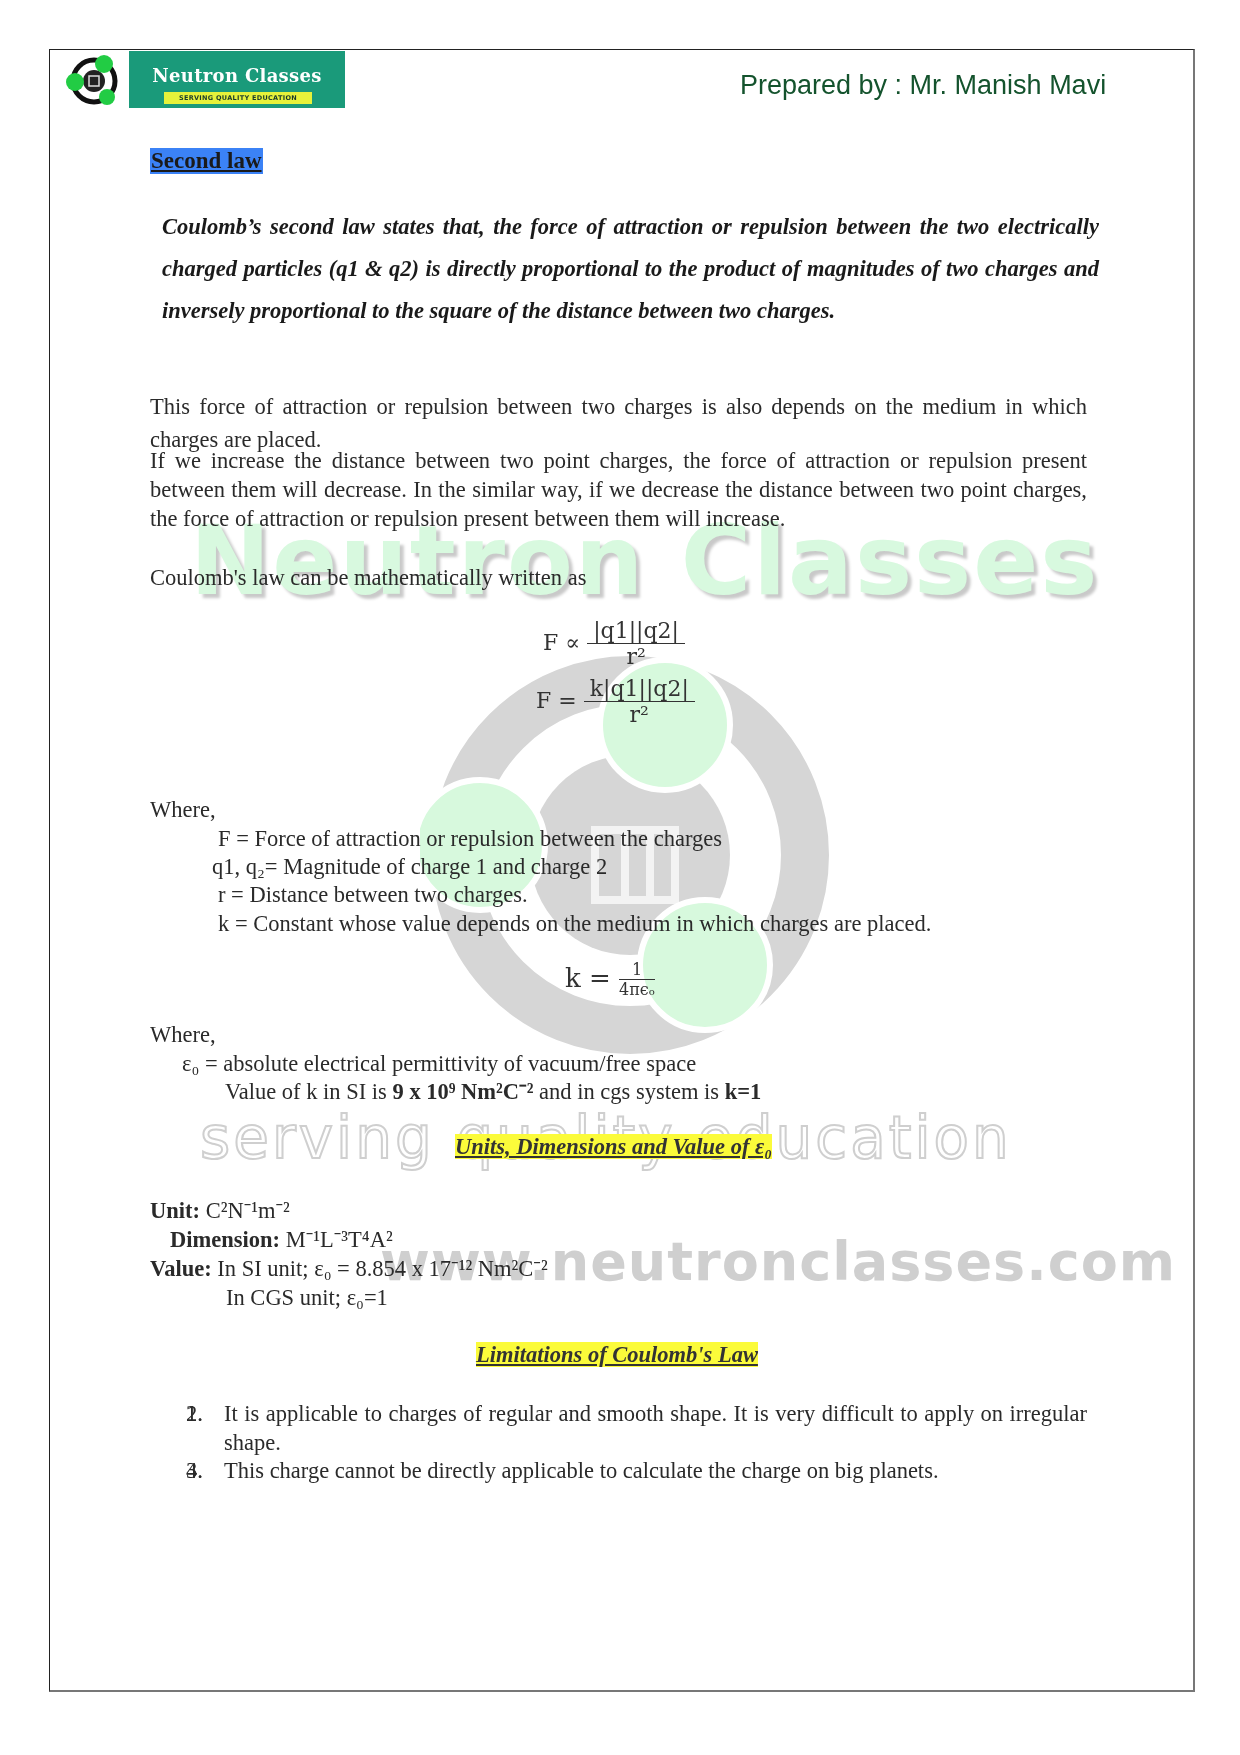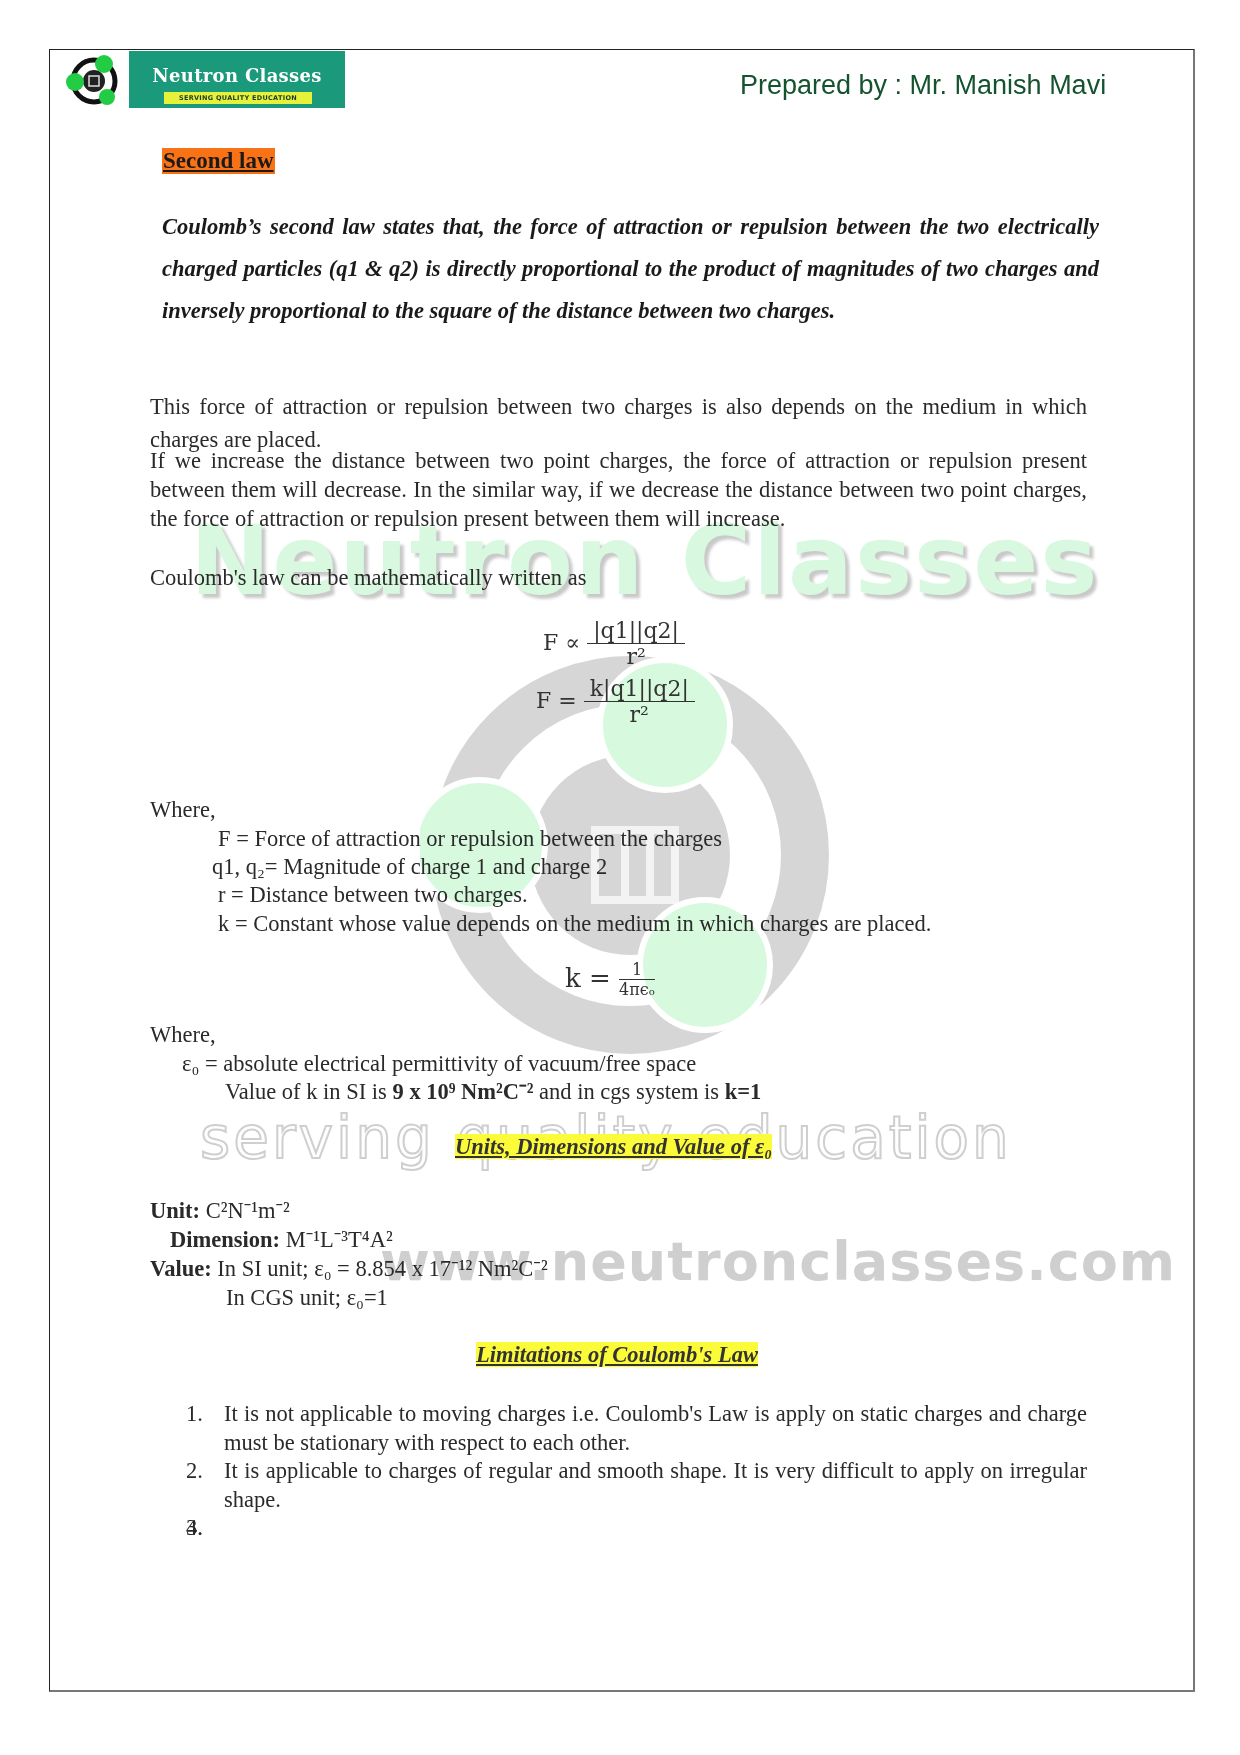--- a/index.html
+++ b/index.html
@@ -22,22 +22,22 @@
   .wm { position:absolute; pointer-events:none; }
   .wm-text1 { left:190px; top:505px; font-family:"DejaVu Sans", sans-serif; font-weight:bold; font-size:96px;
               color:#d8f9df; text-shadow:4px 4px 3px #c9c9c9; letter-spacing:2px; }
   .wm-text2 { left:200px; top:1104px; font-family:"DejaVu Sans", sans-serif; font-size:58px; color:#fff;
               -webkit-text-stroke:2px #cfcfcf; letter-spacing:3px; }
   .wm-text3 { left:380px; top:1230px; font-family:"DejaVu Sans", sans-serif; font-weight:bold; font-size:54px;
               color:#cfcfcf; letter-spacing:1px; }
   
   .content { position:absolute; left:150px; top:0; width:937px; }
   .abs { position:absolute; }
-  .section-green { top:148px; left:0; background:#f97316; font-weight:bold; text-decoration:underline;
-                   font-size:23px; padding:0 1px;margin-left:12px; }
+  .section-green { top:148px; left:0; background:#3b82f6; font-weight:bold; text-decoration:underline;
+                   font-size:23px; padding:0 1px; }
   .bold-italic { top:206px; left:0; width:937px; font-weight:bold; font-style:italic; font-size:22.5px;
                  line-height:42px; text-align:justify;margin-left:12px; }
   .para { left:0; width:937px; font-size:22.5px; line-height:29px; text-align:justify; color:#2a2a2a; }
   .eq { font-family:"DejaVu Serif", serif; color:#333; font-size:22px; }
   .frac { display:inline-block; vertical-align:middle; text-align:center; }
   .frac .num { display:block; padding:0 6px; border-bottom:1.5px solid #333; }
   .frac .den { display:block; }
   .def { font-size:22.5px; line-height:29px; color:#2a2a2a; }
   .yellow-head { background:#fbfb3a; font-weight:bold; font-style:italic; text-decoration:underline;
                  font-size:22.5px; color:#333;margin-left:13px; }
@@ -137,18 +137,18 @@
     <b>Value:</b>
     <span>In SI unit; ε₀ = 8.854 x 17⁻¹² Nm²C⁻²</span>
   </div>
   <div class="abs def" style="top:1283px;left:76px;">In CGS unit; ε₀=1</div>
 
   <div class="abs" style="top:1342px;left:313px;">
     <span class="yellow-head">Limitations of Coulomb's Law</span>
   </div>
 
   <ol class="abs limits" style="top:1400px;left:0;width:937px;">
-    <li><span class="num">1.</span><span>It is not applicable to moving charges i.e. Coulomb's Law is apply on static charges and charge must be stationary with respect to each other.</span></li>
+    <li><span class="num">1.</span></li>
     <li><span class="num">2.</span><span>It is applicable to charges of regular and smooth shape. It is very difficult to apply on irregular shape.</span></li>
     <li><span class="num">3.</span></li>
-    <li><span class="num">4.</span></li>
+    <li><span class="num">4.</span><span>This charge cannot be directly applicable to calculate the charge on big planets.</span></li>
   </ol>
 </div>
 
 </body></html>

